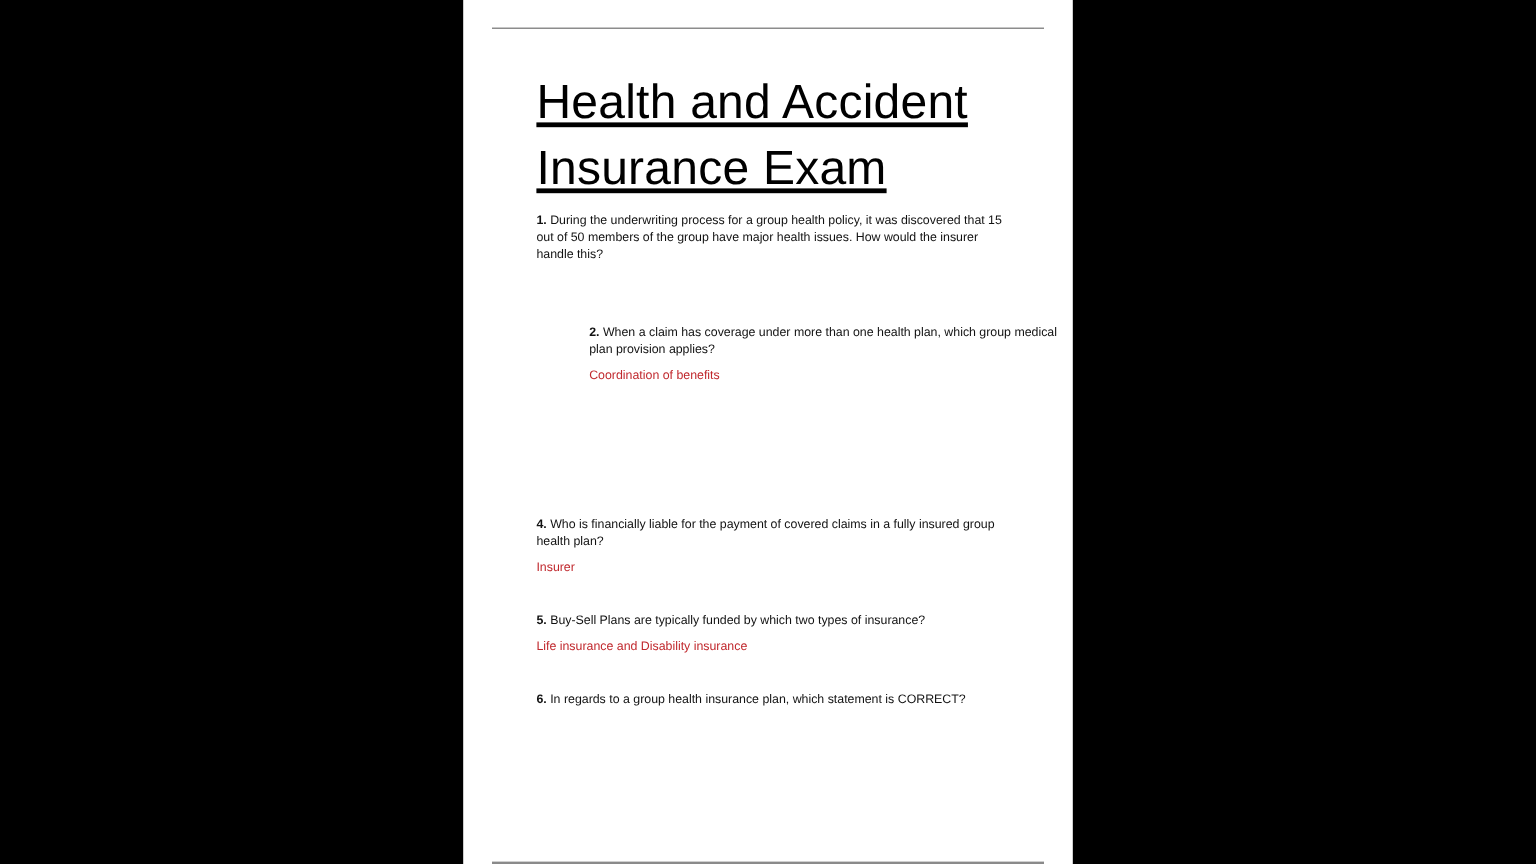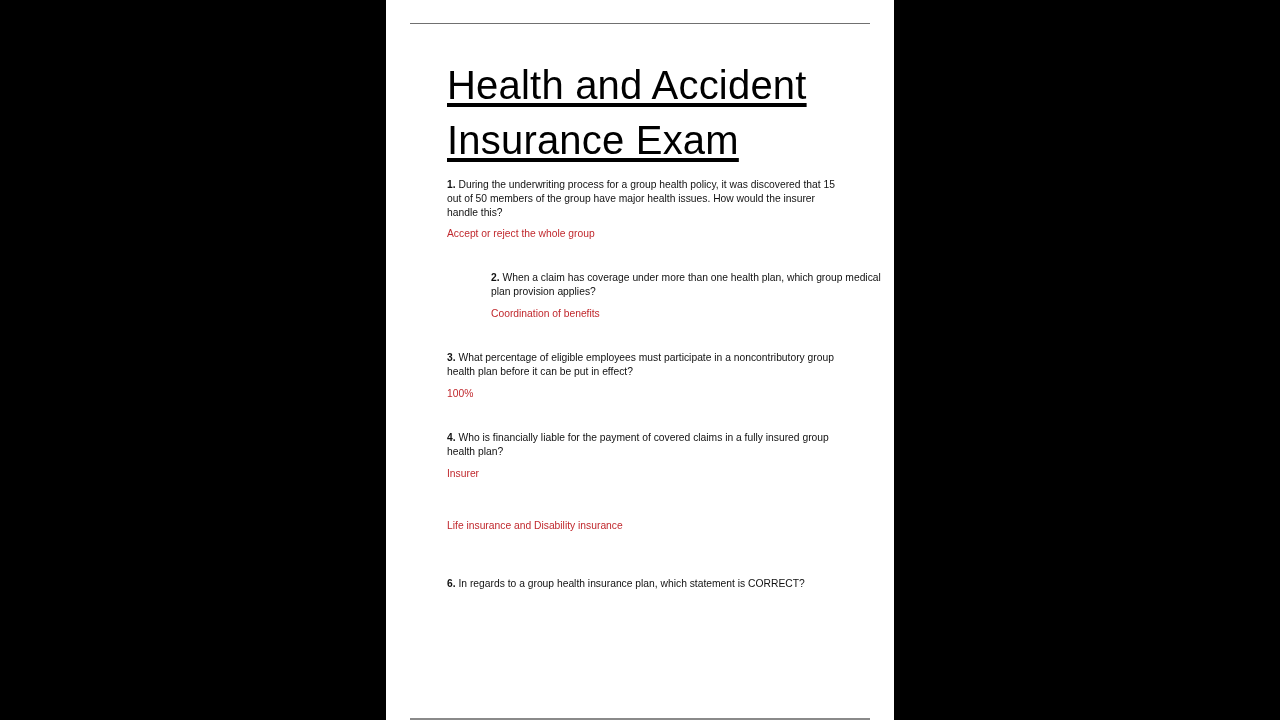--- a/index.html
+++ b/index.html
@@ -76,39 +76,35 @@
 <body>
 
 <div class="viewport">
   <div class="page">
     <div class="rule top"></div>
 
     <h1 class="title">Health and Accident Insurance Exam</h1>
 
     <div class="qa" style="top:178px;">
       <p class="question"><span class="num">1.</span> <span>During the underwriting process for a group health policy, it was discovered that 15 out of 50 members of the group have major health issues. How would the insurer handle this?</span></p>
-      <p class="answer">Accept or reject the whole group</p>
     </div>
 
     <div class="qa" style="top:271px;margin-left:44px;">
       <p class="question"><span class="num">2.</span> <span>When a claim has coverage under more than one health plan, which group medical plan provision applies?</span></p>
       <p class="answer">Coordination of benefits</p>
     </div>
 
-    <div class="qa" style="top:351px;">
-      <p class="question"><span class="num">3.</span> <span>What percentage of eligible employees must participate in a noncontributory group health plan before it can be put in effect?</span></p>
-      <p class="answer">100%</p>
-    </div>
 
     <div class="qa" style="top:431px;">
       <p class="question"><span class="num">4.</span> <span>Who is financially liable for the payment of covered claims in a fully insured group health plan?</span></p>
       <p class="answer">Insurer</p>
     </div>
 
     <div class="qa" style="top:511px;">
+      <p class="question"><span class="num">5.</span> <span>Buy-Sell Plans are typically funded by which two types of insurance?</span></p>
       <p class="answer">Life insurance and Disability insurance</p>
     </div>
 
     <div class="qa" style="top:577px;">
       <p class="question"><span class="num">6.</span> <span>In regards to a group health insurance plan, which statement is CORRECT?</span></p>
     </div>
 
     <div class="rule bottom"></div>
   </div>
 </div>

